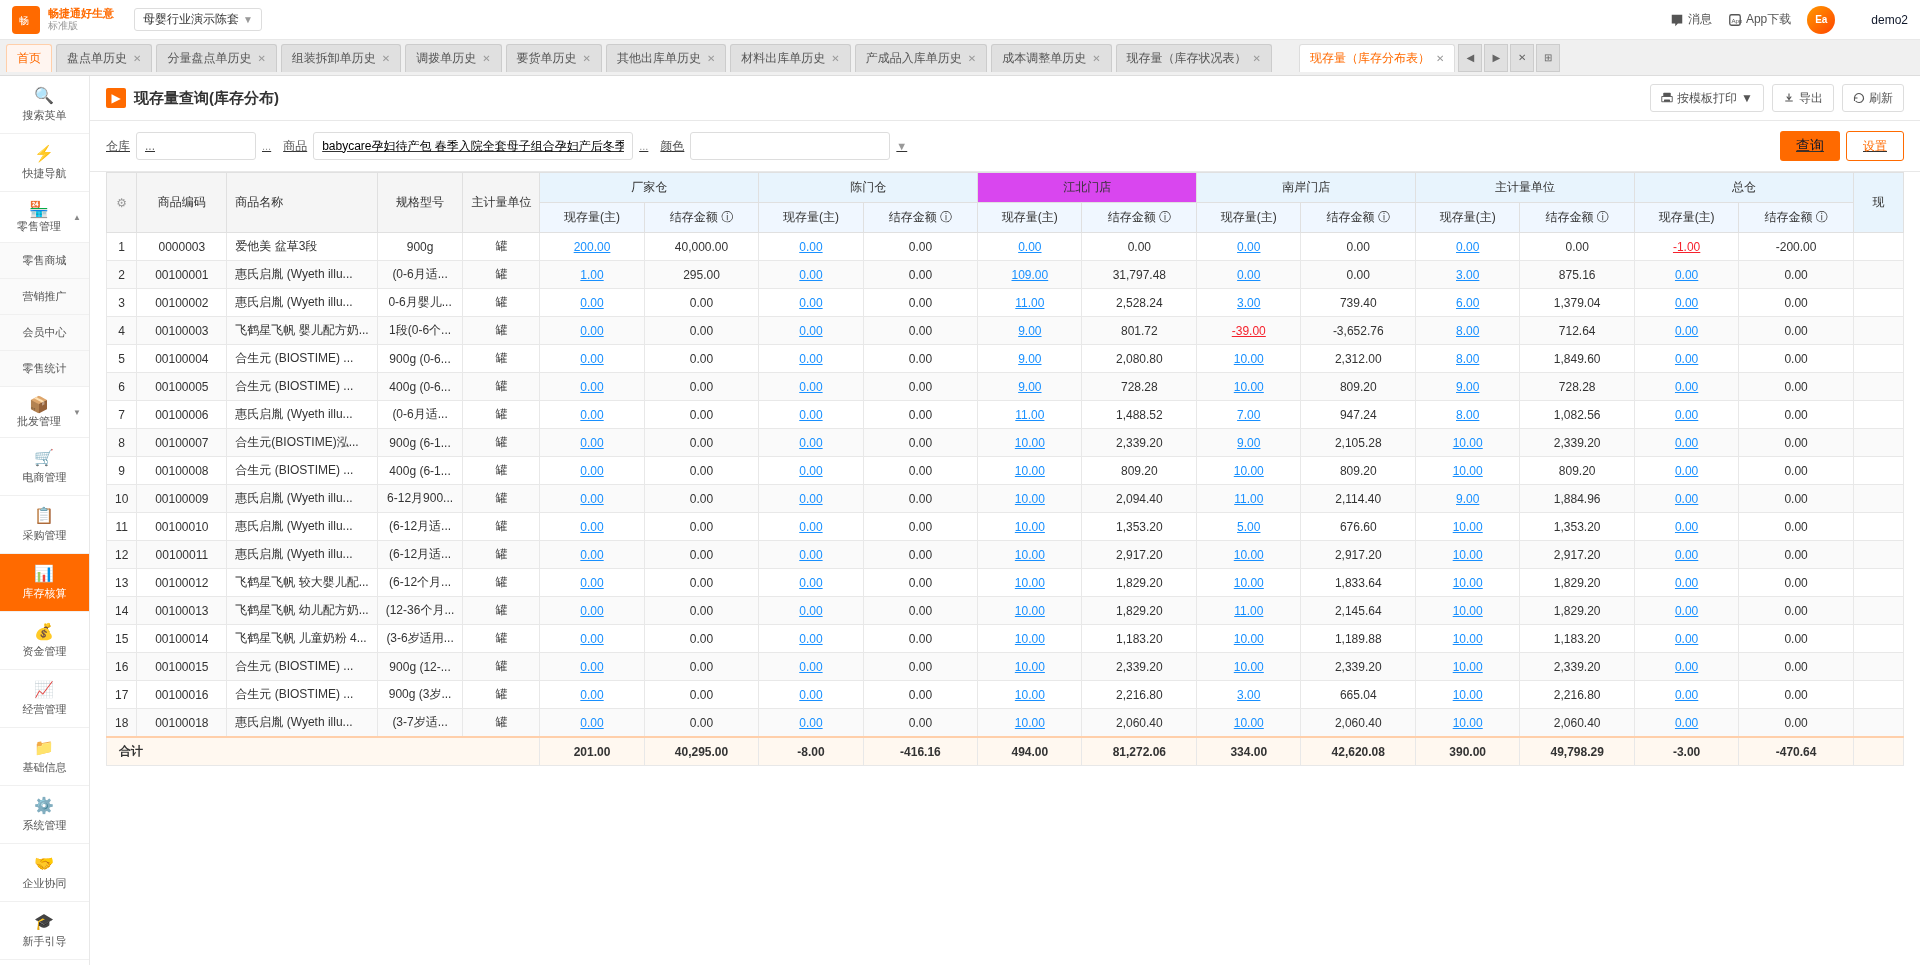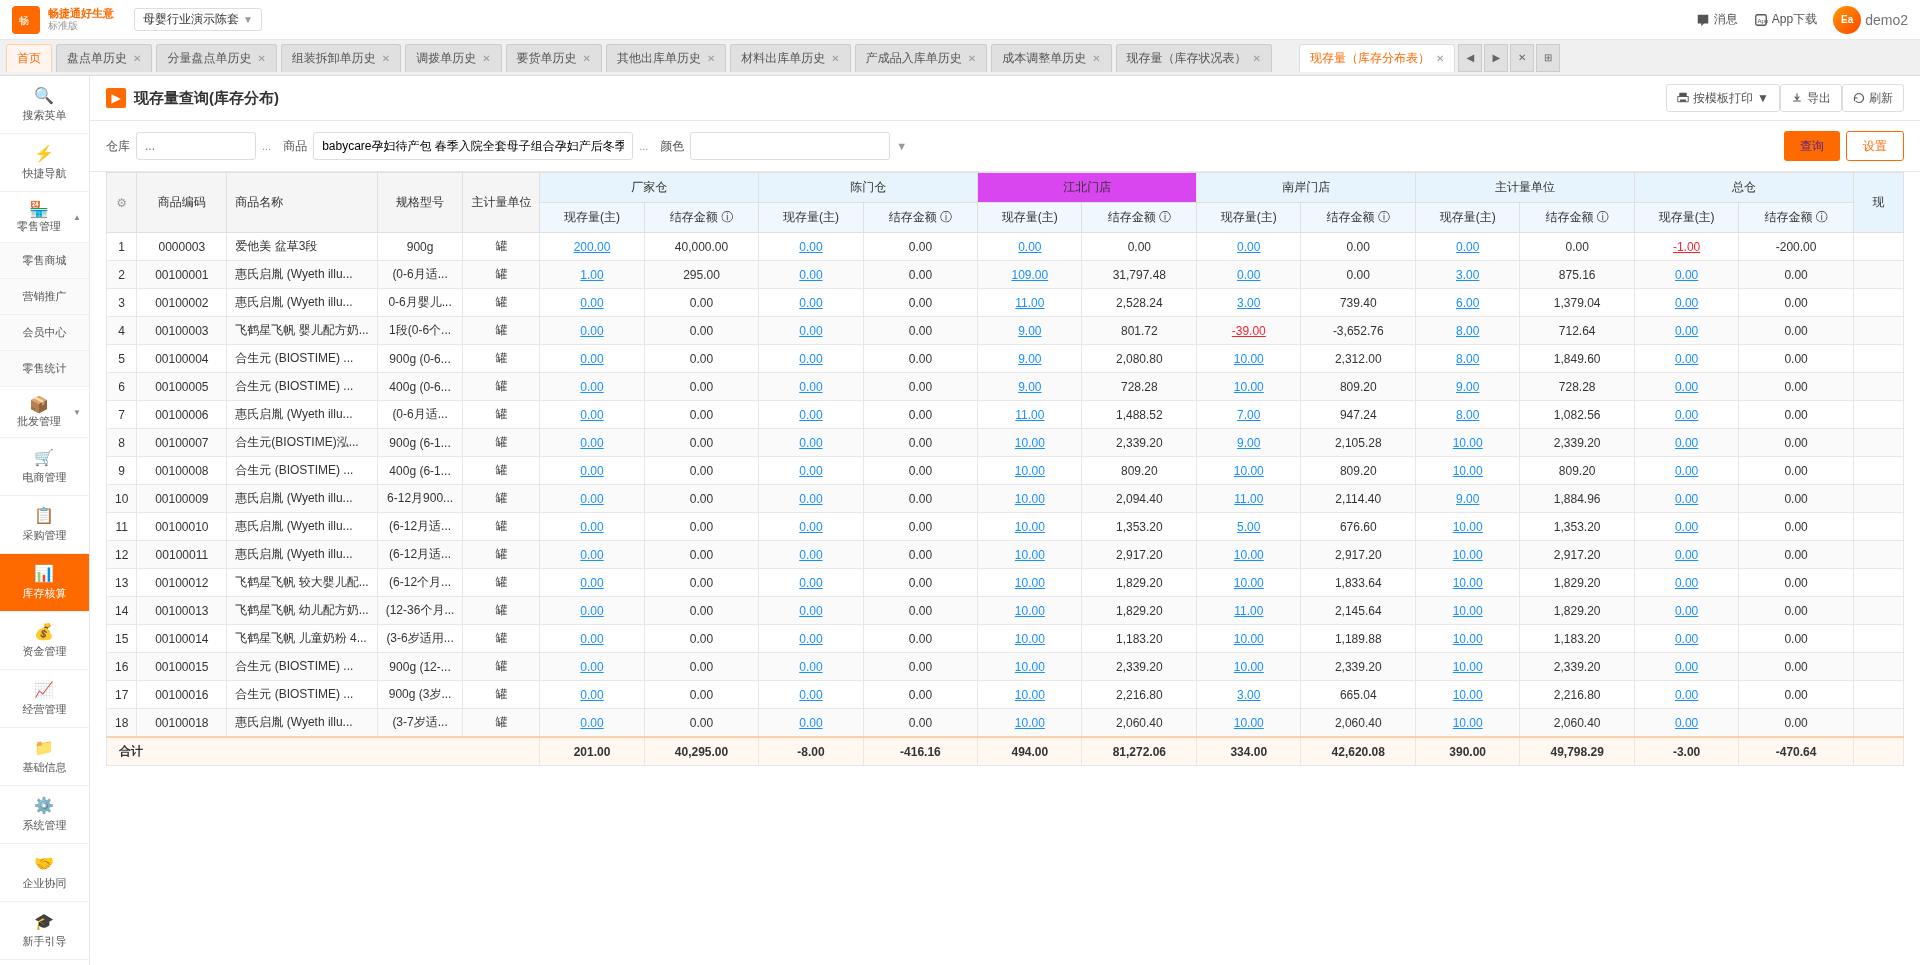--- a/index.html
+++ b/index.html
@@ -32,33 +32,33 @@
     .sidebar-item.active { background: #ff6a00; color: #fff; }
     .sidebar-item .s-icon { font-size: 16px; }
     .sidebar-submenu { background: #fafafa; }
 
     
     .content-area { flex: 1; display: flex; flex-direction: column; overflow: hidden; }
 
     
     .page-header { background: #fff; padding: 8px 16px; border-bottom: 1px solid #e8e8e8; display: flex; align-items: center; justify-content: space-between; }
     .page-title { font-size: 15px; font-weight: bold; color: #333; }
-    .page-actions { display: flex; align-items: center; gap: 0; }
+    .page-actions { display: flex; align-items: center; gap: 8px; }
     .action-btn { height: 28px; padding: 0 10px; border: 1px solid #ddd; background: #fff; border-radius: 3px; cursor: pointer; font-size: 12px; color: #555; display: flex; align-items: center; gap: 4px; }
 
     
     .search-area { background: #fff; padding: 10px 16px; border-bottom: 1px solid #e8e8e8; }
-    .search-row { display: flex; align-items: center; gap: 12px; flex-wrap: wrap; }
+    .search-row { display: flex; align-items: center; gap: 12px; flex-wrap: wrap; text-decoration: underline; }
     .search-field { display: flex; align-items: center; gap: 6px; }
     .search-label { color: #555; white-space: nowrap; font-size: 12px; }
     .search-input { height: 28px; border: 1px solid #ddd; border-radius: 3px; padding: 0 8px; font-size: 12px; width: 120px; }
     .search-input-wide { width: 320px; }
     .search-input-color { width: 200px; }
     .expand-btn { color: #ff6a00; cursor: pointer; font-size: 12px; display: flex; align-items: center; gap: 2px; margin-top: 6px; }
-    .btn-query { height: 30px; padding: 0 16px; background: #ff6a00; color: #4c1d95; border: none; border-radius: 3px; cursor: pointer; font-size: 12px; }
+    .btn-query { height: 30px; padding: 0 16px; background: #ff6a00; color: #0f172a; border: none; border-radius: 3px; cursor: pointer; font-size: 14px; }
     .btn-set { height: 30px; padding: 0 16px; background: #fff; color: #ff6a00; border: 1px solid #ff6a00; border-radius: 3px; cursor: pointer; font-size: 12px; }
 
     
     .table-area { flex: 1; overflow: auto; background: #fff; padding: 0 16px; }
     .data-table { width: 100%; border-collapse: collapse; font-size: 12px; }
     .data-table th { background: #f5f5f5; border: 1px solid #e0e0e0; padding: 6px 8px; text-align: center; font-weight: 500; color: #333; white-space: nowrap; position: sticky; top: 0; z-index: 2; }
     .data-table td { border: 1px solid #e8e8e8; padding: 5px 8px; text-align: center; color: #333; white-space: nowrap; }
     .data-table tr:nth-child(even) td { background: #fafafa; }
     .val-link { color: #1890ff; text-decoration: underline; cursor: pointer; }
     .val-neg { color: #f5222d; }
@@ -103,21 +103,21 @@
       <svg width="14" height="14" viewBox="0 0 16 16" fill="#555">
           <rect x="2" y="2" width="12" height="12" rx="2" fill="none" stroke="#555" stroke-width="1.5"></rect>
           <text x="4" y="11" font-size="7" fill="#555">App</text>
         </svg>
       <span>App下载</span>
     </span>
     <span style="display:flex;align-items:center;gap:4px;">
       <div class="avatar" style="background:linear-gradient(135deg,#f90 0%,#ff4500 100%);">
         <span style="color:white;font-size:10px;font-weight:bold;">Ea</span>
       </div>
-      <span style="font-size:14px;color:#737373;">demo2</span>
+      <span style="font-size:12px;color:#0f172a;margin-left:32px;">demo2</span>
     </span>
   </div>
 </div>
 
 <div class="tab-bar">
   <div class="tab-item home-tab">
     <span>首页</span>
   </div>
   <div class="tab-item">
     <span>盘点单历史</span>

